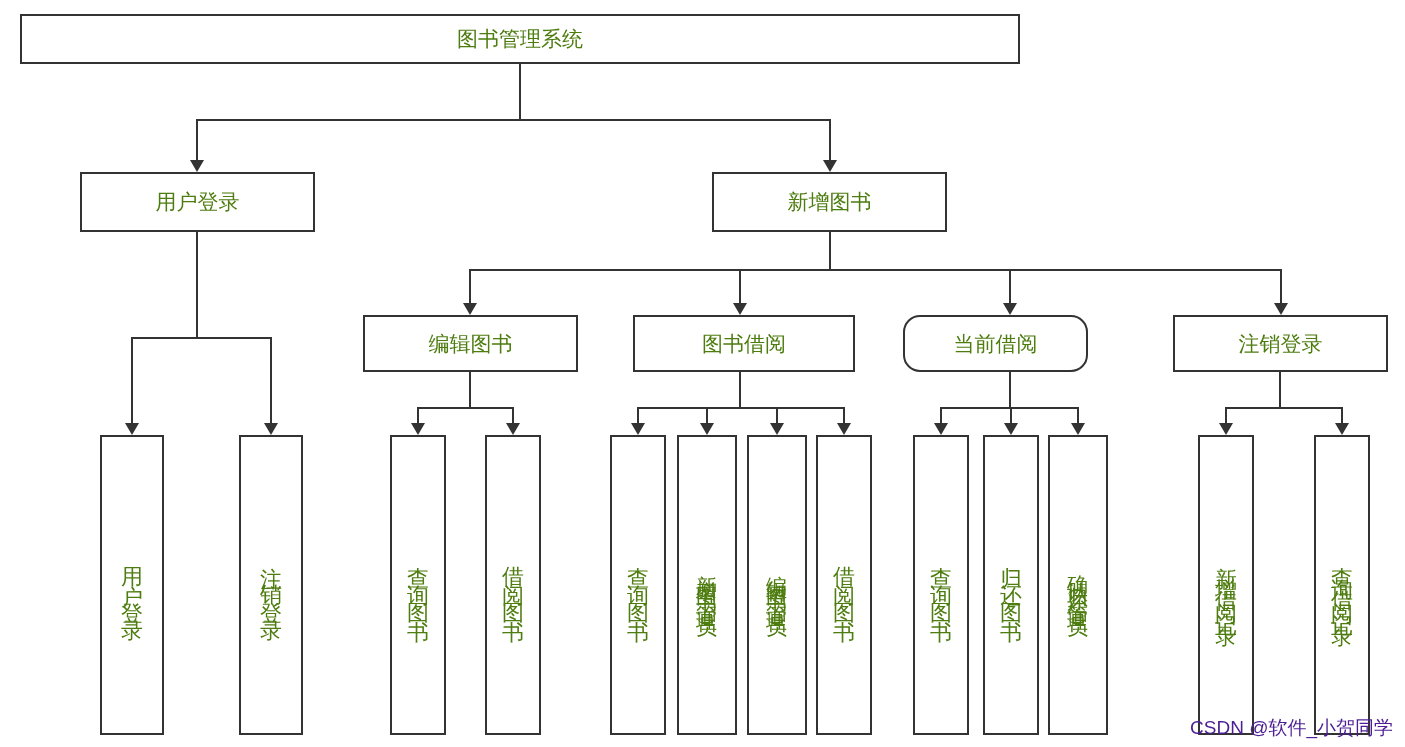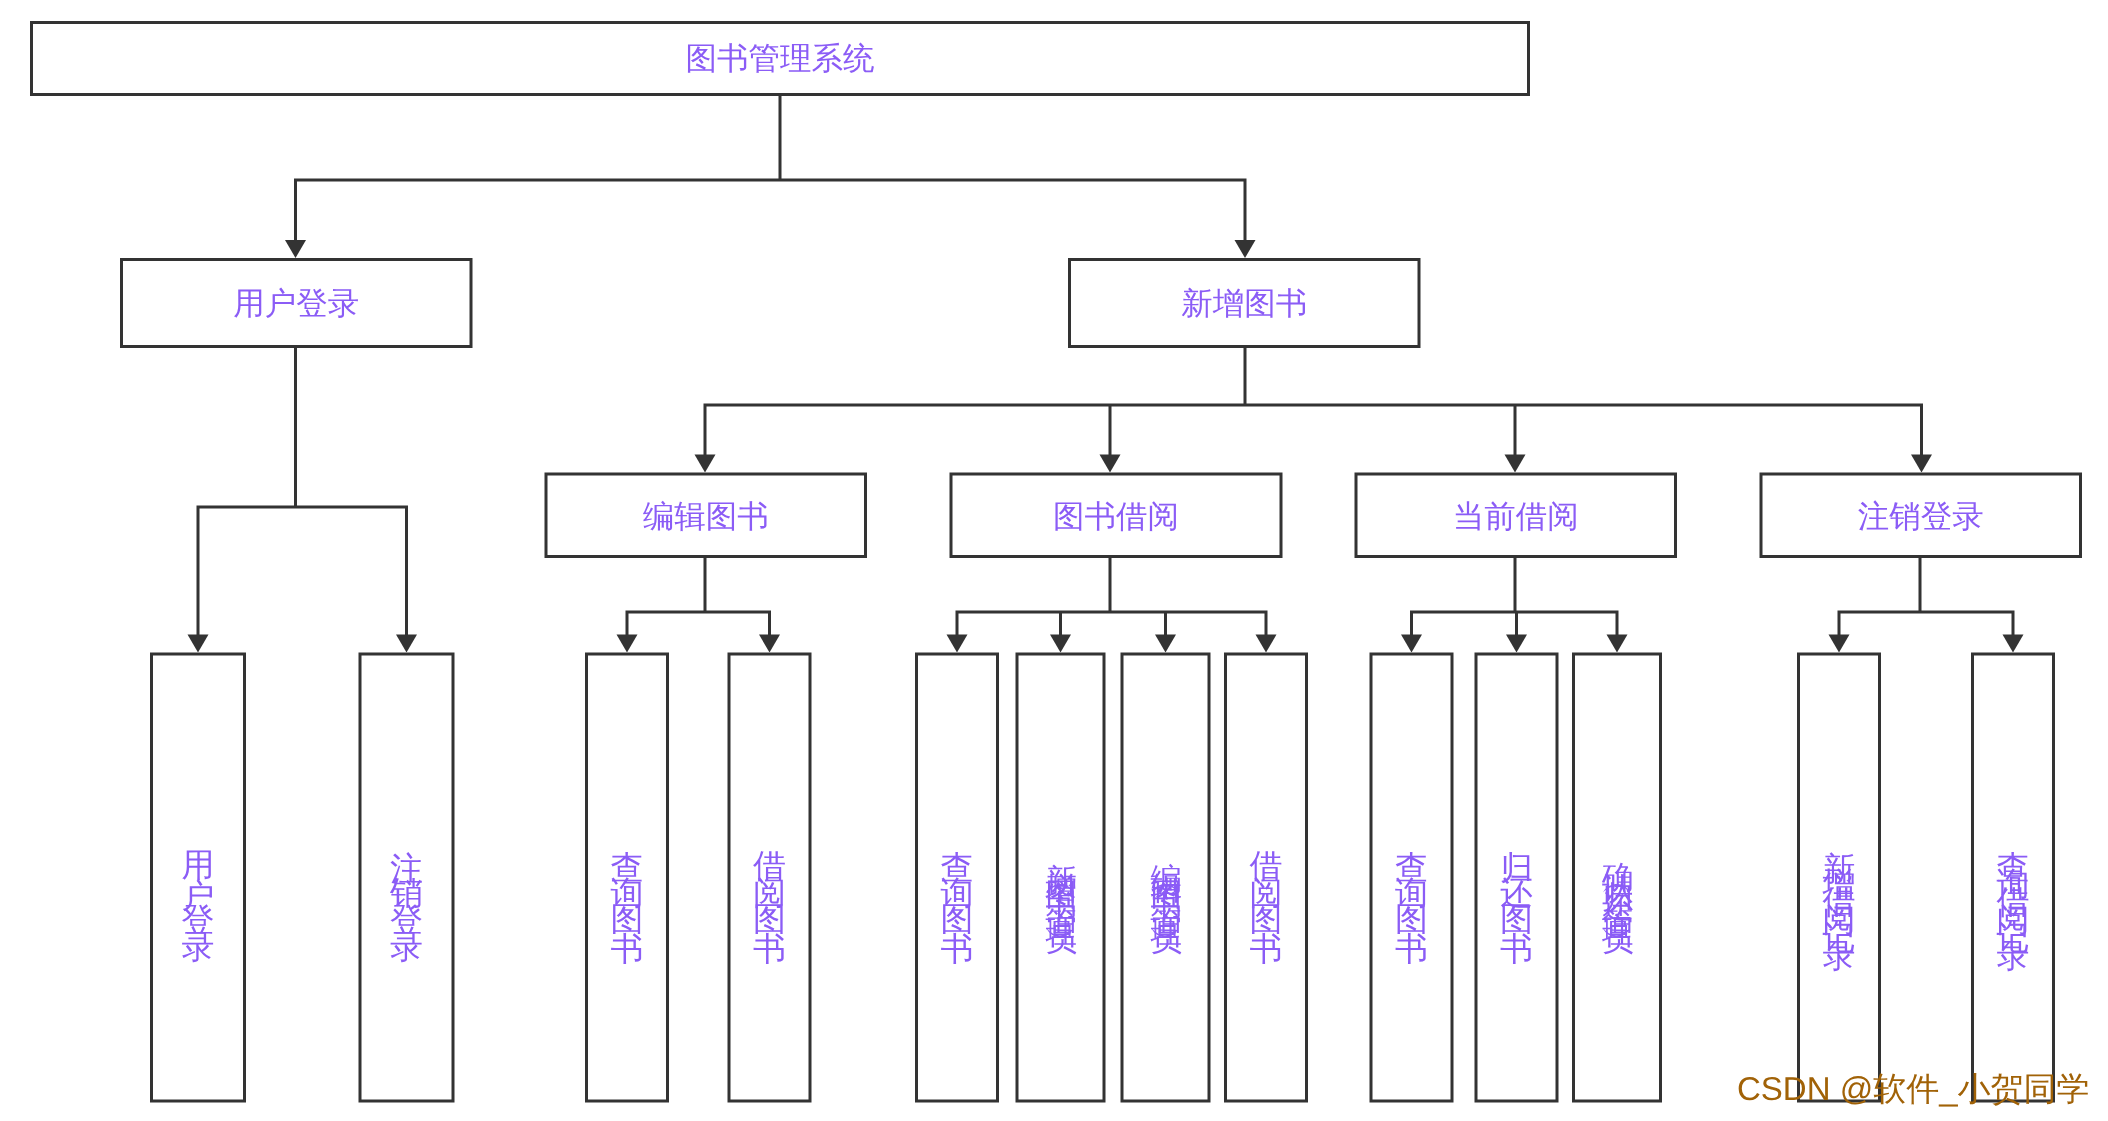--- a/index.html
+++ b/index.html
@@ -10,39 +10,39 @@
     font-family:"Liberation Sans", sans-serif;
     overflow:hidden;
   }
   .connectors { position:absolute; left:0; top:0; }
   .node {
     position:absolute;
     box-sizing:border-box;
     background:#ffffff;
     border:2px solid #333333;
     display:flex; align-items:center; justify-content:center;
-    font-size:21px; color:#8b5cf6;
+    font-size:21px; color:#4d7c0f;
     text-align:center;
     z-index:2;
   }
   .leaf {
     top:435px; height:300px;
     writing-mode:vertical-lr;
     text-orientation:mixed;
     font-size:22px;
     letter-spacing:18px;
     line-height:1;
   }
   .leaf.mid  { letter-spacing:12px; font-size:22px; }
   .leaf.long { letter-spacing:6px;  font-size:21px; }
   .watermark {
     position:absolute;
     right:12px; bottom:6px;
-    font-size:22px;
-    color:#a16207;
+    font-size:19px;
+    color:#4c1d95;
     z-index:3;
     white-space:nowrap;
   }
 </style>
 </head>
 <body>
 
 <div class="canvas">
 
   <svg class="connectors" width="1405" height="747" viewBox="0 0 1405 747" aria-hidden="true">
@@ -78,21 +78,21 @@
     </g>
   </svg>
 
   <div class="node" style="left:20px; top:14px; width:1000px; height:50px;">图书管理系统</div>
 
   <div class="node" style="left:80px; top:172px; width:235px; height:60px;">用户登录</div>
   <div class="node" style="left:712px; top:172px; width:235px; height:60px;">新增图书</div>
 
   <div class="node" style="left:363px; top:315px; width:215px; height:57px;">编辑图书</div>
   <div class="node" style="left:633px; top:315px; width:222px; height:57px;text-align:center;">图书借阅</div>
-  <div class="node" style="left:903px; top:315px; width:215px; height:57px;">当前借阅</div>
+  <div class="node" style="left:903px; top:315px; width:185px; height:57px;border-radius:17px;">当前借阅</div>
   <div class="node" style="left:1173px; top:315px; width:215px; height:57px;">注销登录</div>
 
   <div class="node leaf" style="left:100px; width:64px;">用户登录</div>
   <div class="node leaf" style="left:239px; width:64px;">注销登录</div>
 
   <div class="node leaf" style="left:390px; width:56px;">查询图书</div>
   <div class="node leaf" style="left:485px; width:56px;">借阅图书</div>
 
   <div class="node leaf" style="left:610px; width:56px;">查询图书</div>
   <div class="node leaf long" style="left:677px; width:60px;">新增图书（管理员）</div>

